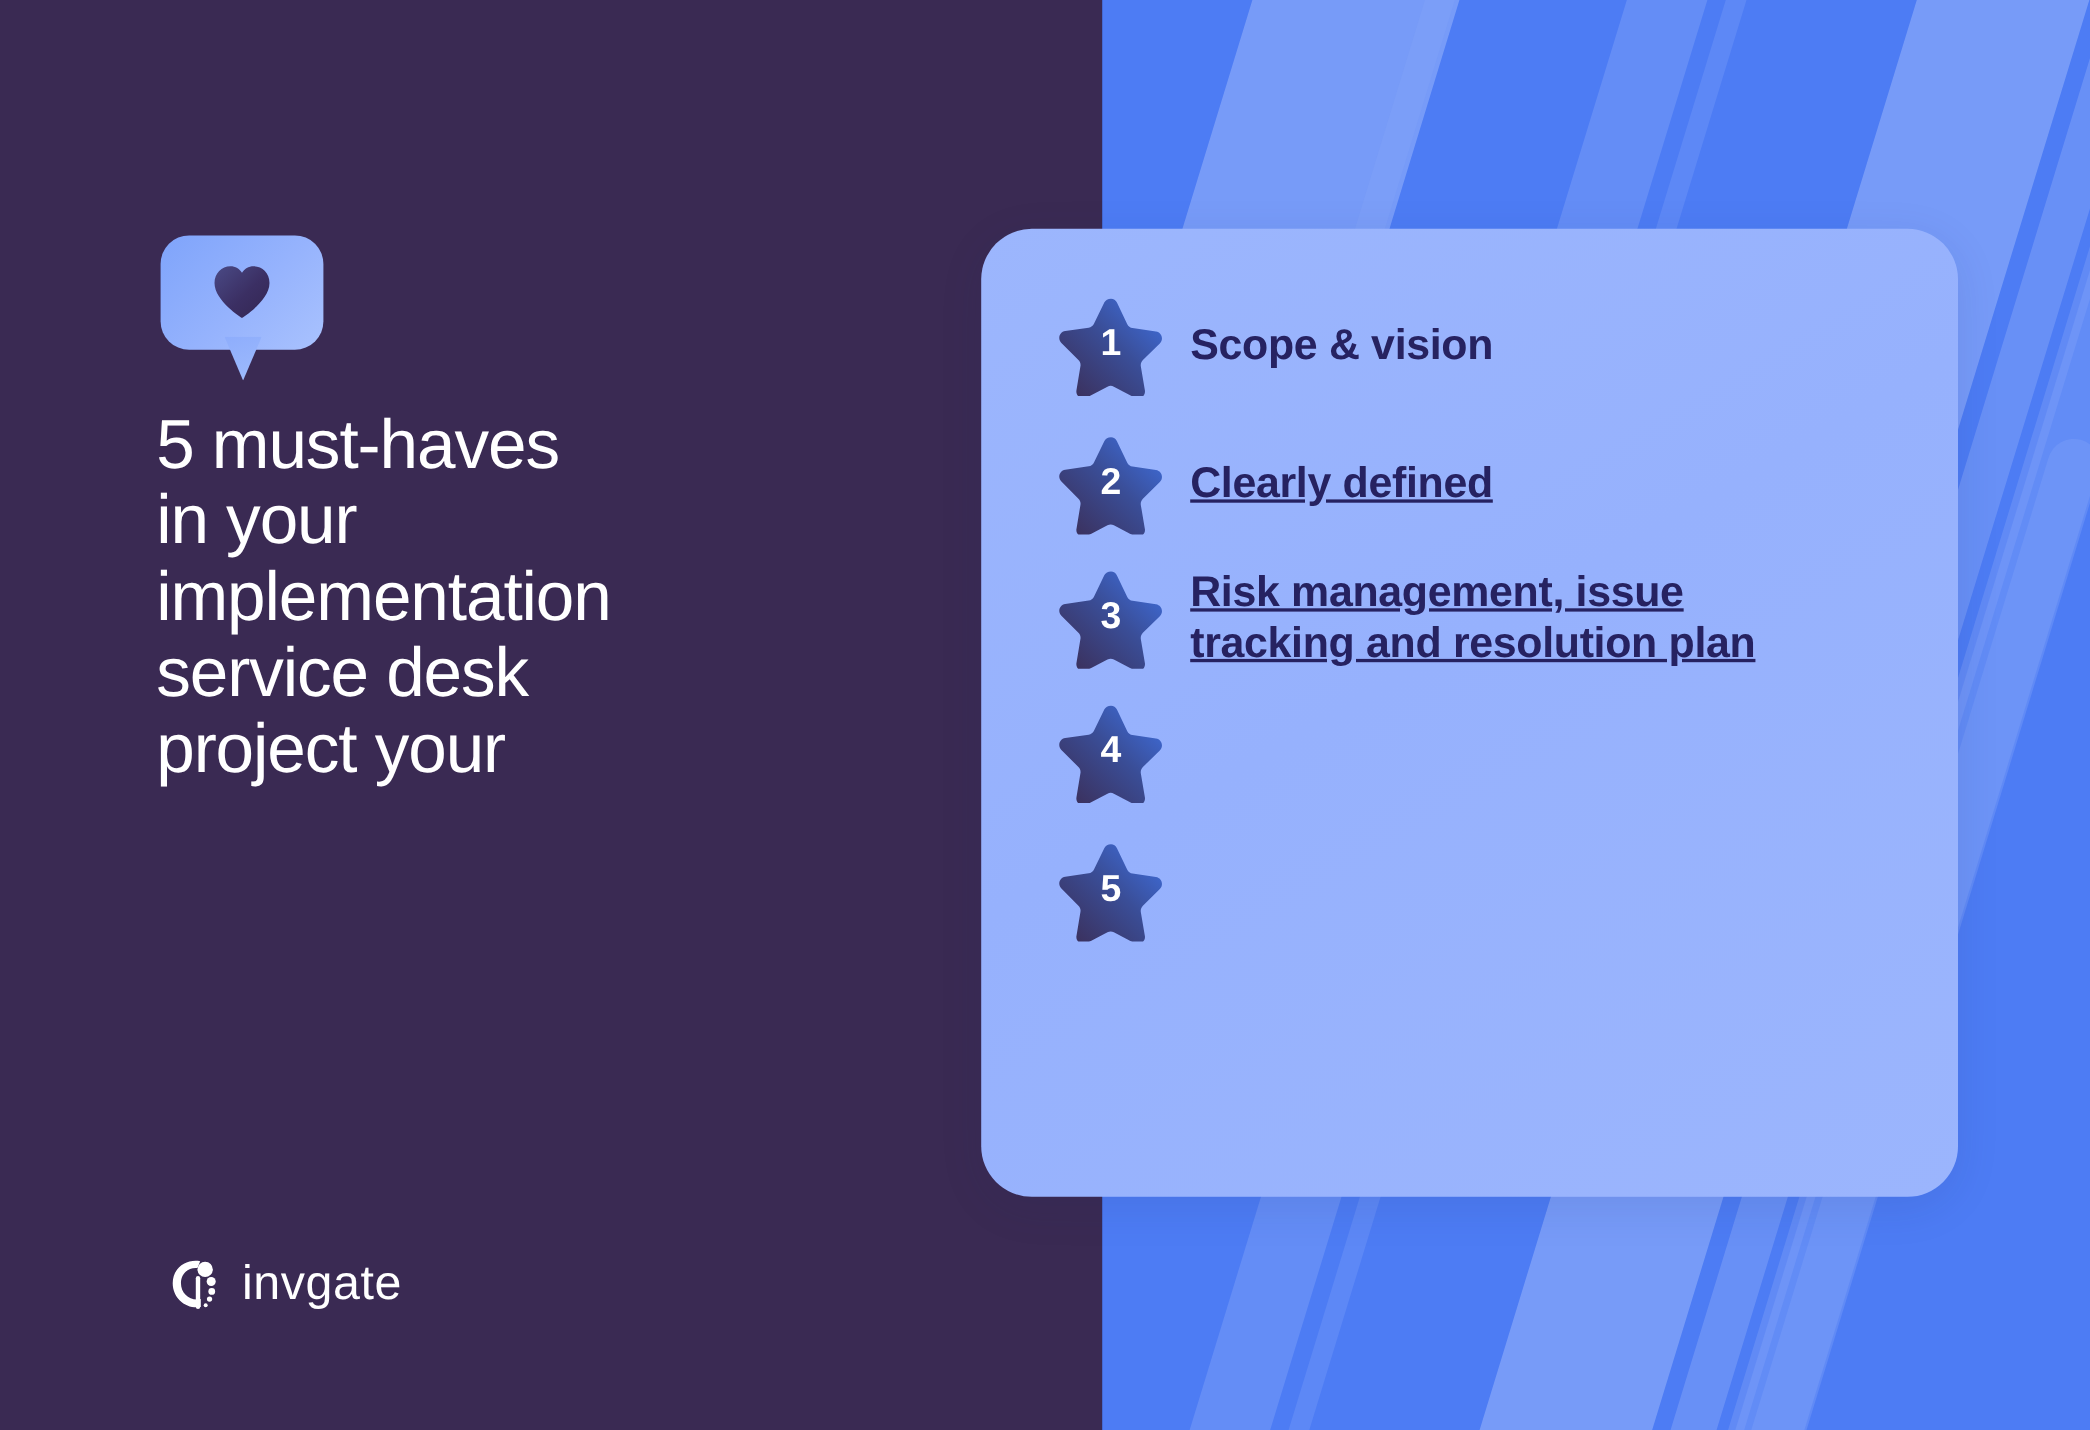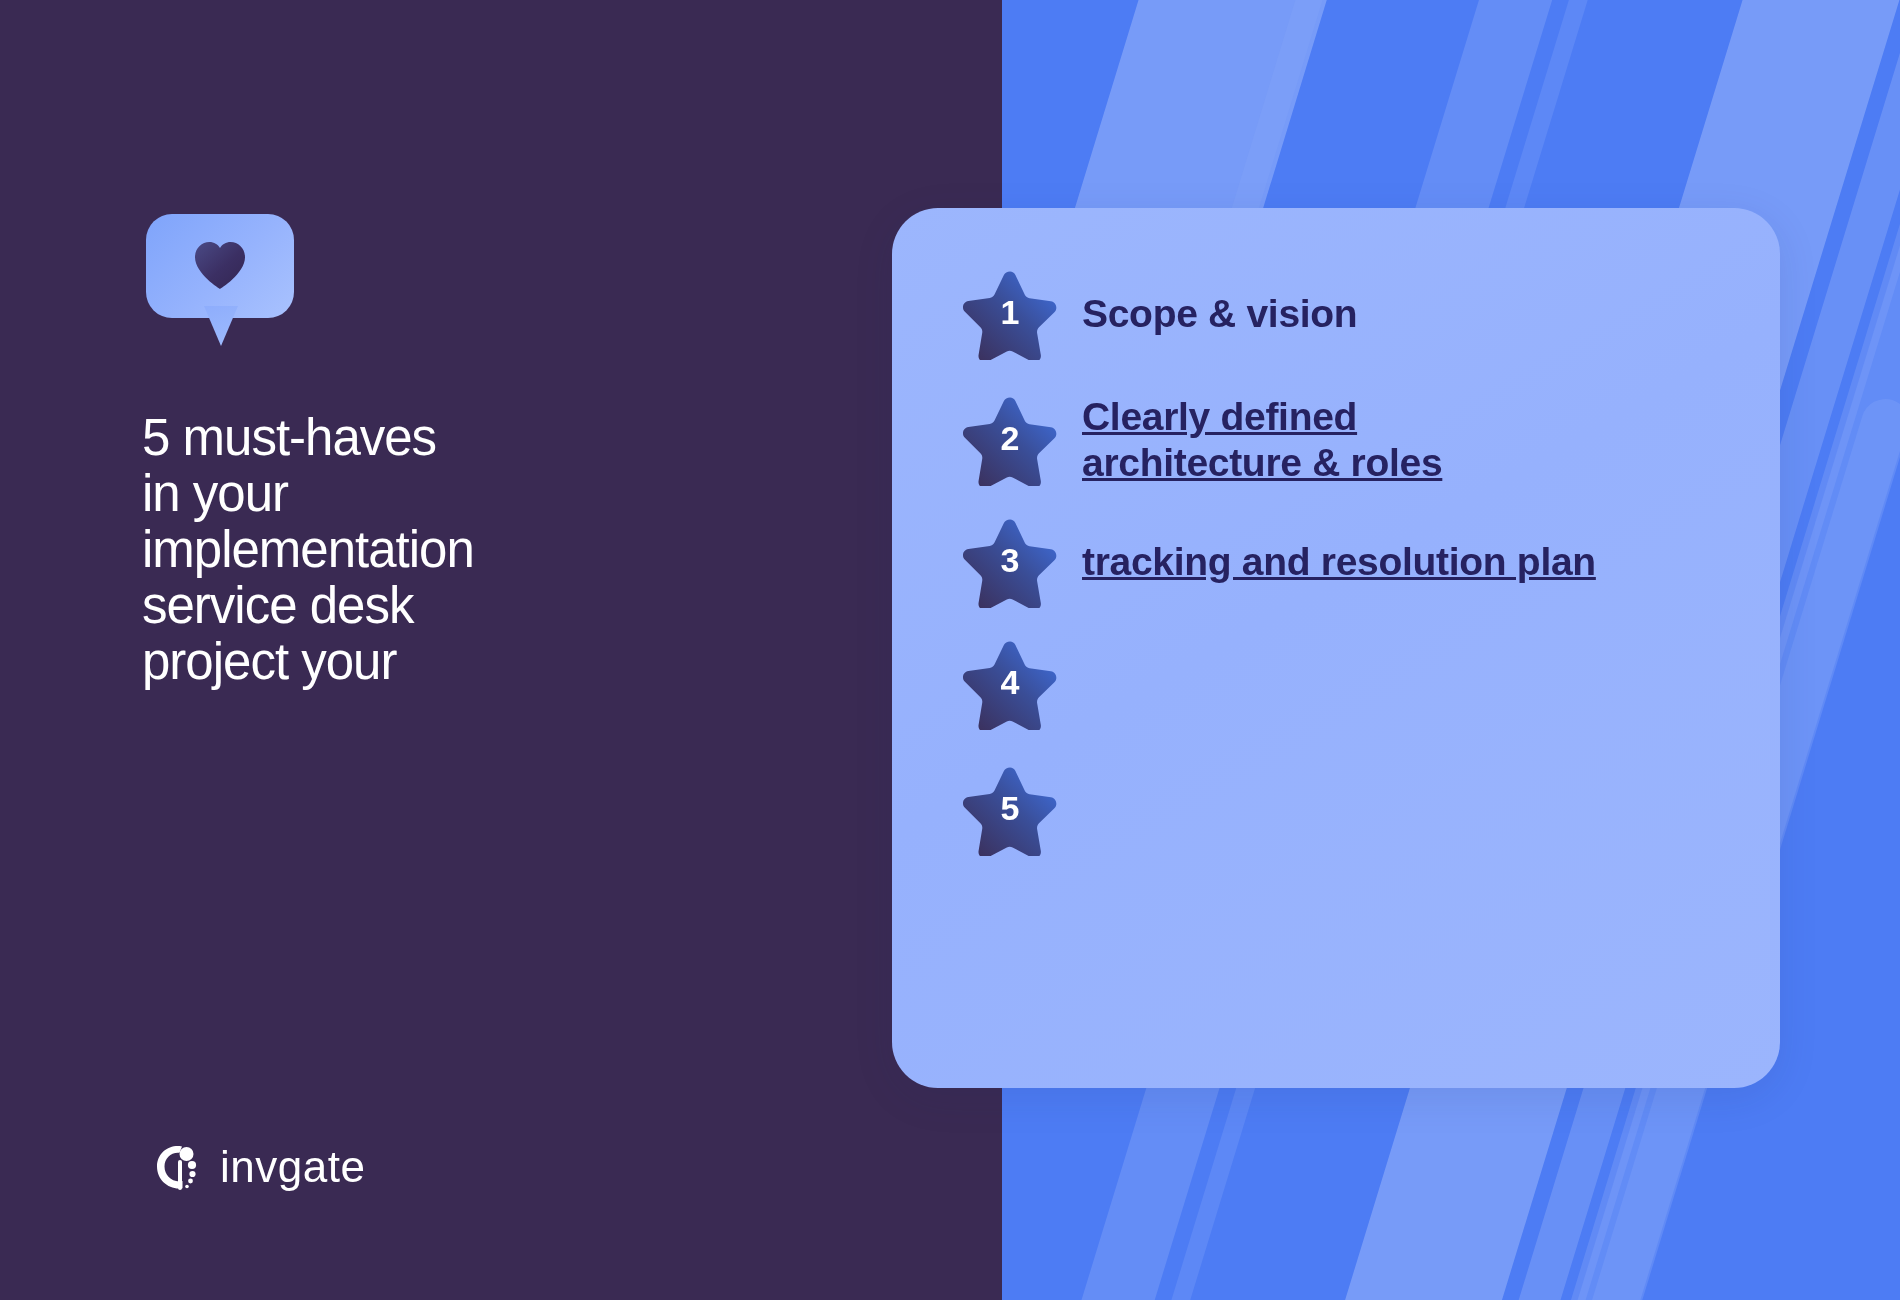--- a/index.html
+++ b/index.html
@@ -43,23 +43,22 @@
     background:linear-gradient(160deg,#8eadfc 0%,#9ebbfd 100%);
     clip-path:polygon(0 0,100% 0,50% 100%);
     border-radius:0 0 10px 10px;
   }
   .heart{position:absolute;left:47px;top:26px;width:54px;height:50px;}
   .heart svg{display:block;width:100%;height:100%;}
 
   
   .headline{
     position:absolute;left:142px;top:370px;width:760px;
-    color:#ffffff;font-size:51px;line-height:1.10;font-weight:400;
+    color:#ffffff;font-size:63px;line-height:1.10;font-weight:400;
     letter-spacing:-1px;
-    margin-top:40px;
   }
   .headline .ln{display:block;white-space:nowrap;}
 
   
   .logo{position:absolute;left:152px;top:1140px;display:flex;align-items:center;gap:16px;justify-content:flex-end;}
   .logo svg{display:block;}
   .logo-text{
     color:#ffffff;font-size:44px;letter-spacing:.5px;font-weight:400;
   }
 
@@ -189,32 +188,32 @@
 
       <div class="item tall">
         <span class="star">
           <svg viewBox="0 0 96 92">
               <path d="M48 3.5c2.3 0 4.4 1.4 5.4 3.6l9.4 19.6c.9 1.9 2.7 3.2 4.8 3.5l21.3 3.1c5.2.8 7.3 7.2 3.5 10.9L77 59.3c-1.5 1.5-2.2 3.6-1.9 5.7l3.7 21.8c.9 5.2-4.6 9.2-9.3 6.7l-18.9-10c-1.8-1-4-1-5.8 0l-19 10c-4.6 2.5-10.1-1.5-9.2-6.7l3.6-21.8c.4-2.1-.3-4.2-1.8-5.7L2.9 43.8C-.9 40.1 1.2 33.7 6.4 33l21.3-3.1c2.1-.3 3.9-1.6 4.8-3.5l9.5-19.6C43 4.9 45.2 3.5 48 3.5z" fill="url(#sg)"></path>
             </svg>
           <span class="num">2</span>
         </span>
         <span class="item-label">
           <span class="l2">Clearly defined</span>
-          <span class="l2">architecture &amp; roles</span>
         </span>
       </div>
 
       <div class="item tall">
         <span class="star">
           <svg viewBox="0 0 96 92">
               <path d="M48 3.5c2.3 0 4.4 1.4 5.4 3.6l9.4 19.6c.9 1.9 2.7 3.2 4.8 3.5l21.3 3.1c5.2.8 7.3 7.2 3.5 10.9L77 59.3c-1.5 1.5-2.2 3.6-1.9 5.7l3.7 21.8c.9 5.2-4.6 9.2-9.3 6.7l-18.9-10c-1.8-1-4-1-5.8 0l-19 10c-4.6 2.5-10.1-1.5-9.2-6.7l3.6-21.8c.4-2.1-.3-4.2-1.8-5.7L2.9 43.8C-.9 40.1 1.2 33.7 6.4 33l21.3-3.1c2.1-.3 3.9-1.6 4.8-3.5l9.5-19.6C43 4.9 45.2 3.5 48 3.5z" fill="url(#sg)"></path>
             </svg>
           <span class="num">3</span>
         </span>
         <span class="item-label">
+          <span class="l2">Risk management, issue</span>
           <span class="l2">tracking and resolution plan</span>
         </span>
       </div>
 
       <div class="item">
         <span class="star">
           <svg viewBox="0 0 96 92">
               <path d="M48 3.5c2.3 0 4.4 1.4 5.4 3.6l9.4 19.6c.9 1.9 2.7 3.2 4.8 3.5l21.3 3.1c5.2.8 7.3 7.2 3.5 10.9L77 59.3c-1.5 1.5-2.2 3.6-1.9 5.7l3.7 21.8c.9 5.2-4.6 9.2-9.3 6.7l-18.9-10c-1.8-1-4-1-5.8 0l-19 10c-4.6 2.5-10.1-1.5-9.2-6.7l3.6-21.8c.4-2.1-.3-4.2-1.8-5.7L2.9 43.8C-.9 40.1 1.2 33.7 6.4 33l21.3-3.1c2.1-.3 3.9-1.6 4.8-3.5l9.5-19.6C43 4.9 45.2 3.5 48 3.5z" fill="url(#sg)"></path>
             </svg>
           <span class="num">4</span>

